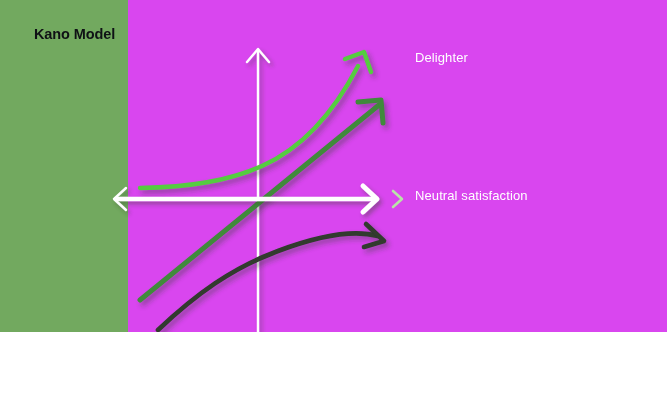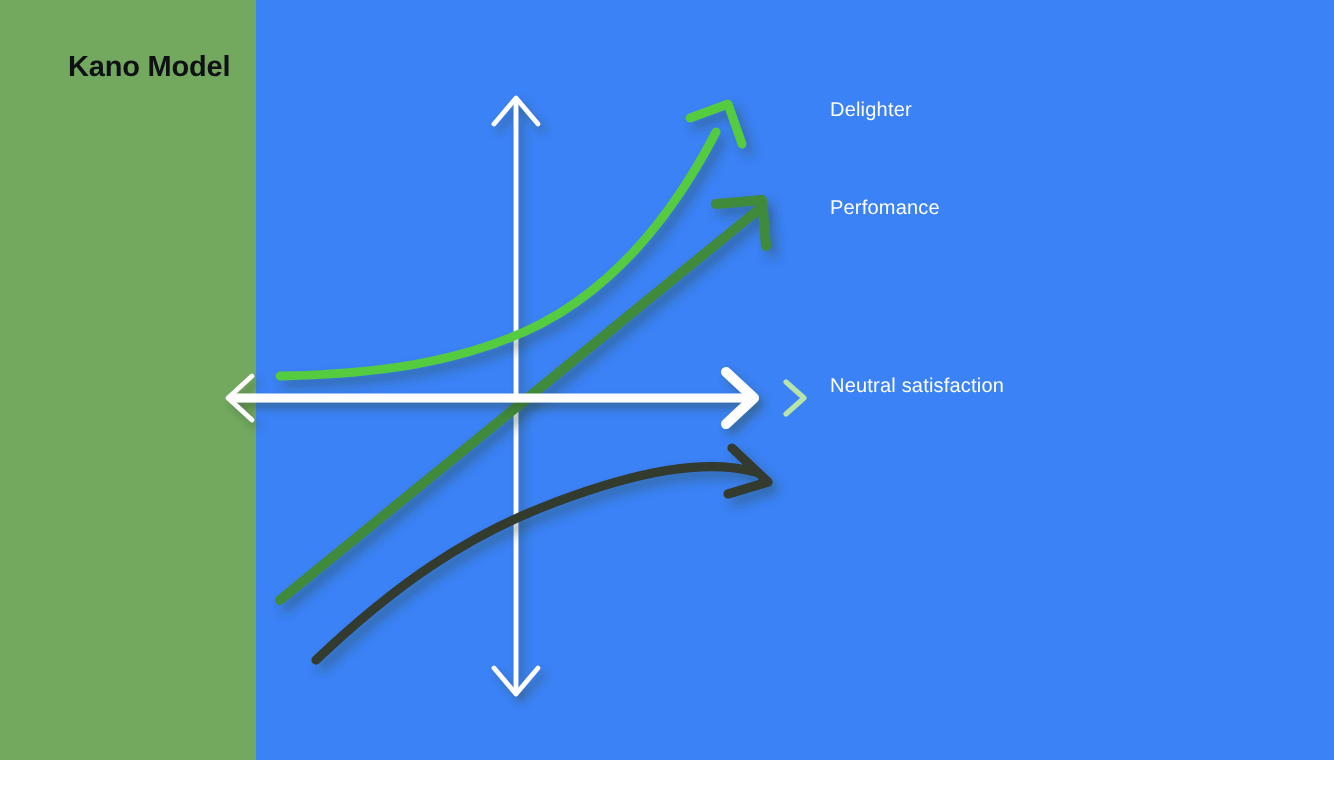--- a/index.html
+++ b/index.html
@@ -3,24 +3,24 @@
 <meta charset="utf-8">
 <style>
   html, body {
     margin: 0;
     padding: 0;
     background: #ffffff;
   }
   #canvas {
     position: relative;
     width: 667px;
-    height: 380px;
+    height: 332px;
     overflow: hidden;
     font-family: "Liberation Sans", sans-serif;
-    background: #3b82f6;
+    background: #d946ef;
   }
   .bg-band {
     position: absolute;
     top: 0;
     bottom: 0;
     left: 0;
     width: 128px;
     background: #72a95f;
   }
   #title {
@@ -35,21 +35,21 @@
   }
   .diagram {
     position: absolute;
     left: 0;
     top: 0;
     width: 667px;
     height: 400px;
   }
   .label {
     position: absolute;
-    font-size: 10px;
+    font-size: 13px;
     color: #ffffff;
     white-space: nowrap;
     letter-spacing: 0.1px;
   }
   #label-delighter   { left: 415px; top: 50px; }
   #label-performance { left: 415px; top: 99px; }
   #label-neutral     { left: 415px; top: 188px; }
   #label-basic       { left: 415px; top: 236px; }
 </style>
 </head>
@@ -95,16 +95,15 @@
 
     <polyline points="393,191 402,199 393,207" fill="none" stroke="#b9e4a8" stroke-width="2.6" stroke-linecap="round" stroke-linejoin="round"></polyline>
 
     <g filter="url(#curveshadow)">
       <path d="M 158 330 C 196 294, 232 268, 278 251 C 318 236, 352 229, 378 236" fill="none" stroke="#303a2e" stroke-width="4.6" stroke-linecap="round"></path>
       <polyline points="366,224 384,241 364,247" fill="none" stroke="#303a2e" stroke-width="4.6" stroke-linecap="round" stroke-linejoin="round"></polyline>
     </g>
   </svg>
 
   <div class="label" id="label-delighter">Delighter</div>
-  <div class="label" id="label-performance">Perfomance</div>
   <div class="label" id="label-neutral">Neutral satisfaction</div>
 
 </div>
 
 </body></html>

